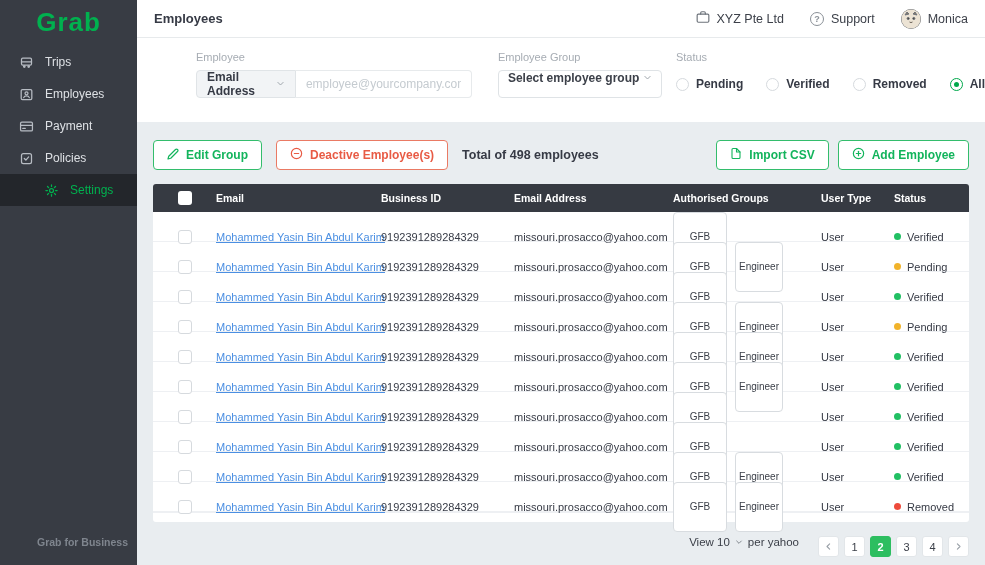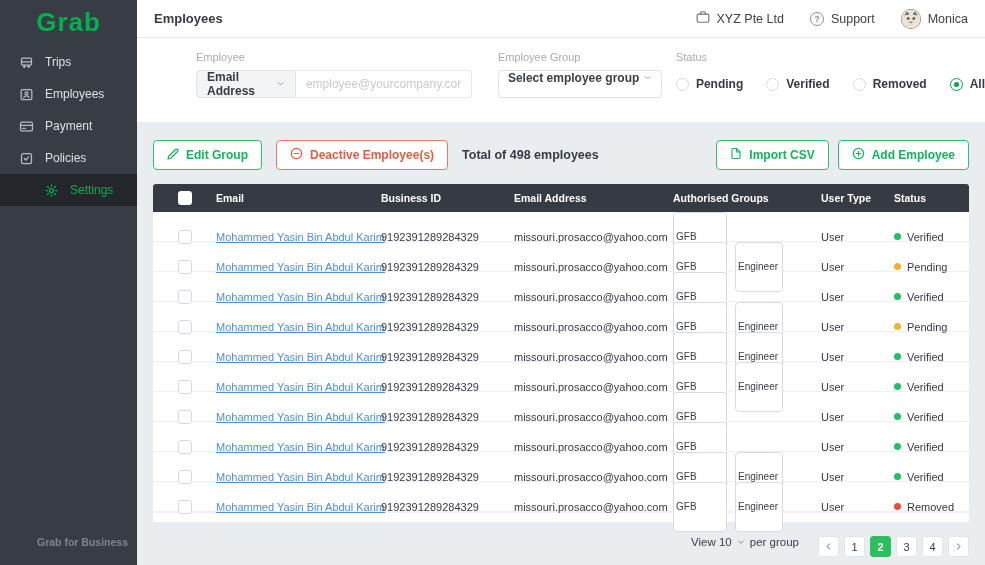--- a/index.html
+++ b/index.html
@@ -72,21 +72,21 @@
   .tablewrap { margin:14px 16px 0 16px; }
   .thead, .trow { display:grid; grid-template-columns:63px 165px 133px 159px 148px 73px 1fr; align-items:center; }
   .thead { background:#363a42; color:#fff; height:28px; border-radius:3px 3px 0 0;
            font-size:10.5px; font-weight:bold; }
   .thead .cb { margin-left:25px; background:#fff; border:none; }
   .trow { background:#fff; height:30px; border-bottom:1px solid #eef0f3; font-size:11px; }
   .trow .cb { margin-left:25px; }
   .cb { width:14px; height:14px; border:1px solid #d6dade; border-radius:3px; background:#fff; cursor:pointer; }
   .namelink { color:#4b8fe2; text-decoration:underline; cursor:pointer; white-space:nowrap; }
   .chips { display:flex; gap:8px; align-items:center; }
-  .chip { border:1px solid #d8dce0; border-radius:4px; font-size:10px;
+  .chip { border:1px solid #d8dce0; border-radius:4px; text-align:center; font-size:10px;
           color:#3c4049; padding:18px 2px; line-height:1.15; word-break:break-all; background:#fff; }
   .status { display:flex; align-items:center; gap:6px; }
   .sdot { width:7px; height:7px; border-radius:50%; }
   .tfoot-strip { background:#fff; height:10px; border-top:1px solid #eef0f3; border-radius:0 0 3px 3px; }
 
   
   .pager { display:flex; align-items:flex-start; justify-content:flex-end; padding:14px 16px 0 0; gap:5px; }
   .viewper { display:flex; align-items:center; gap:5px; font-size:11.5px; color:#3c4049; margin-right:14px; }
   .pbtn { min-width:21px; height:21px; background:#fff; border:1px solid #e2e6e9; border-radius:3px;
           display:flex; align-items:center; justify-content:center; font-size:11px; color:#3c4049; cursor:pointer; }
@@ -434,21 +434,21 @@
         </div>
       <div class="tfoot-strip"></div>
     </div>
 
     <div class="pager">
       <div class="viewper">
         <span>View 10</span>
         <span><svg width="8" height="8" viewBox="0 0 24 24" fill="none" stroke="#6d737b" stroke-width="2.5" stroke-linecap="round">
               <polyline points="5 9 12 16 19 9"></polyline>
             </svg></span>
-        <span>per group</span>
+        <span>per yahoo</span>
       </div>
       <div class="pbtn chev">
           <svg width="9" height="9" viewBox="0 0 24 24" fill="none" stroke-width="3" stroke-linecap="round" stroke-linejoin="round">
             <polyline points="15 5 8 12 15 19"></polyline>
           </svg>
         </div>
       <span id="pages" style="display:flex;gap:5px;">
           <div class="pbtn">1</div>
           <div class="pbtn active">2</div>
           <div class="pbtn">3</div>

